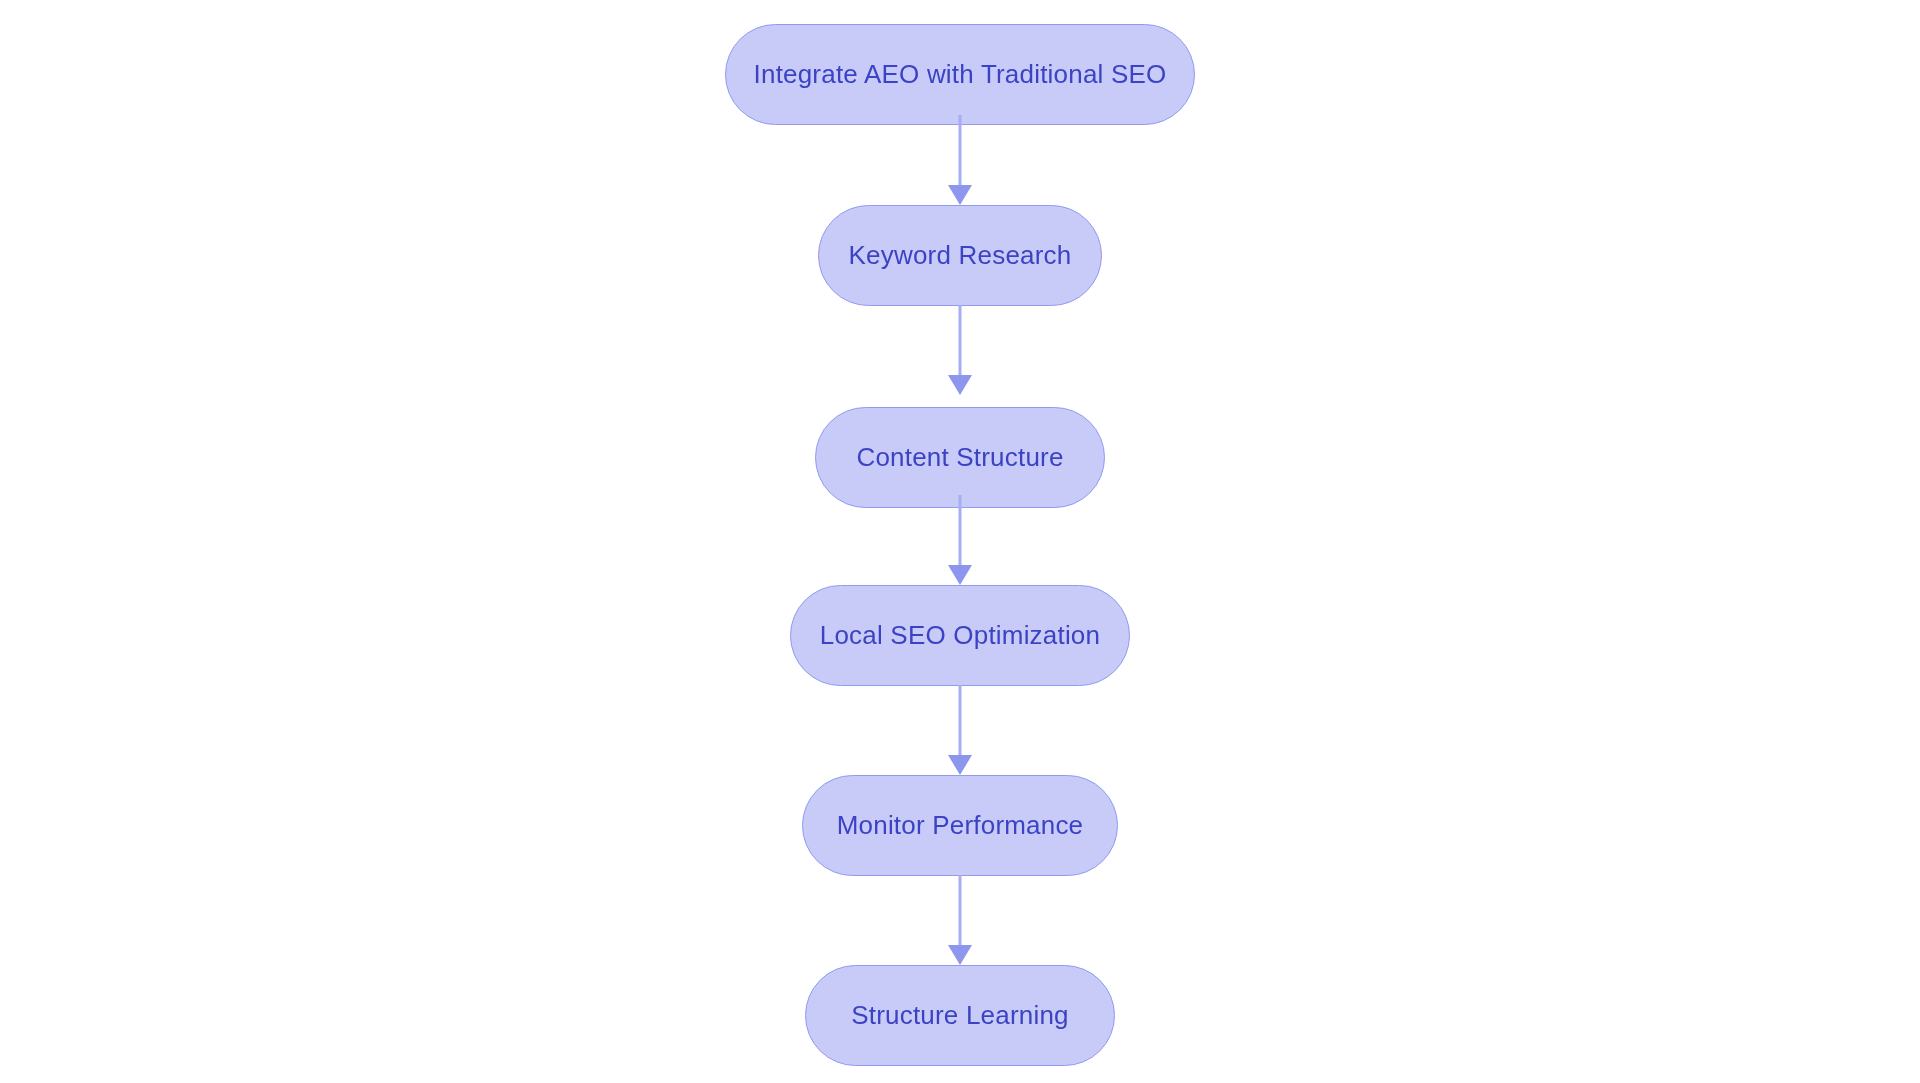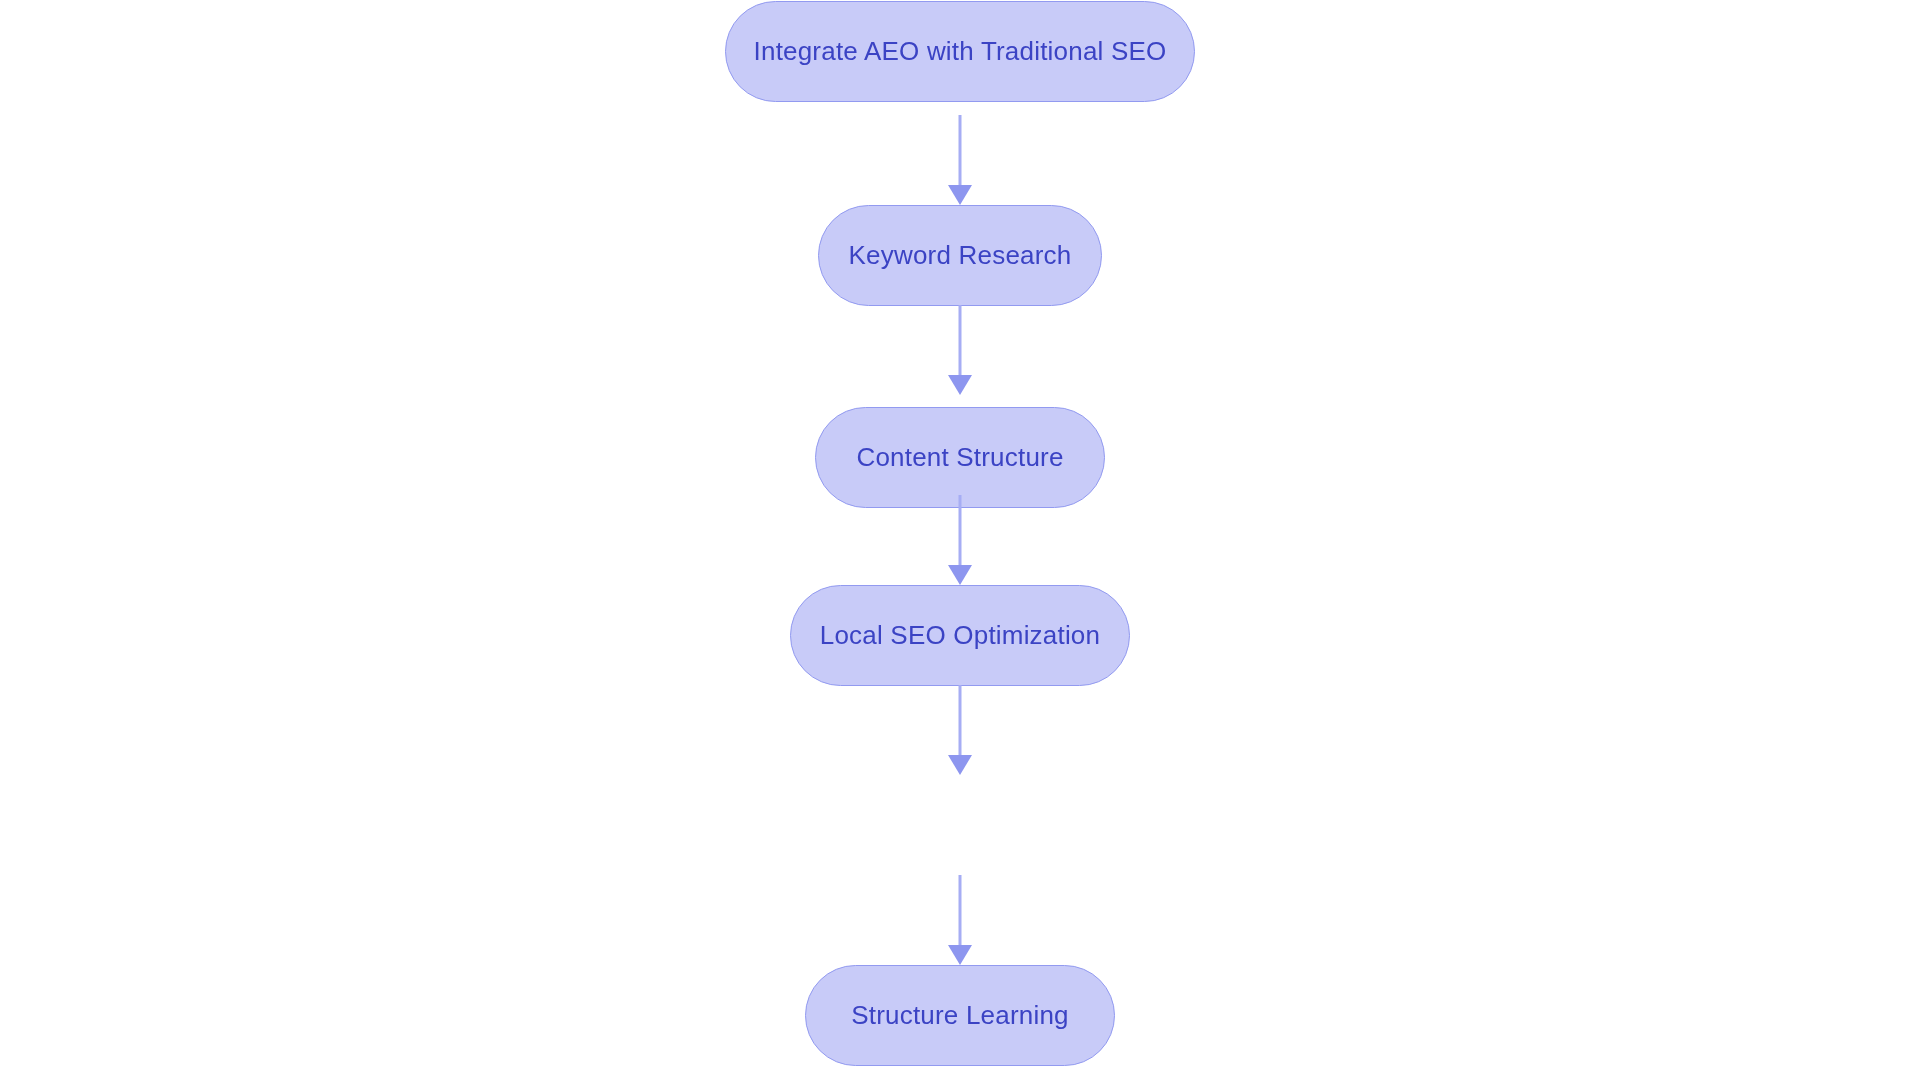--- a/index.html
+++ b/index.html
@@ -31,21 +31,21 @@
     justify-content: center;
   }
 
   .node-label {
     color: var(--node-text, #3b43c4);
     font-size: 26px;
     letter-spacing: 0.2px;
     white-space: nowrap;
   }
 
-  .node-1 { top: 1px;  width: 470px; }
+  .node-1 { top: 24px;  width: 470px; }
   .node-2 { top: 205px; width: 284px; justify-content: center; }
   .node-3 { top: 407px; width: 290px; }
   .node-4 { top: 585px; width: 340px; align-items: center; }
   .node-5 { top: 775px; width: 316px; }
   .node-6 { top: 965px; width: 310px; }
 
   
   .edge {
     position: absolute;
     left: 50%;
@@ -118,20 +118,23 @@
 
   <div class="node node-4">
     <span class="node-label">Local SEO Optimization</span>
   </div>
 
   <div class="edge edge-4">
     <span class="edge-line"></span>
     <span class="edge-head"></span>
   </div>
 
+  <div class="node node-5">
+    <span class="node-label">Monitor Performance</span>
+  </div>
 
   <div class="edge edge-5">
     <span class="edge-line"></span>
     <span class="edge-head"></span>
   </div>
 
   <div class="node node-6">
     <span class="node-label">Structure Learning</span>
   </div>
 

